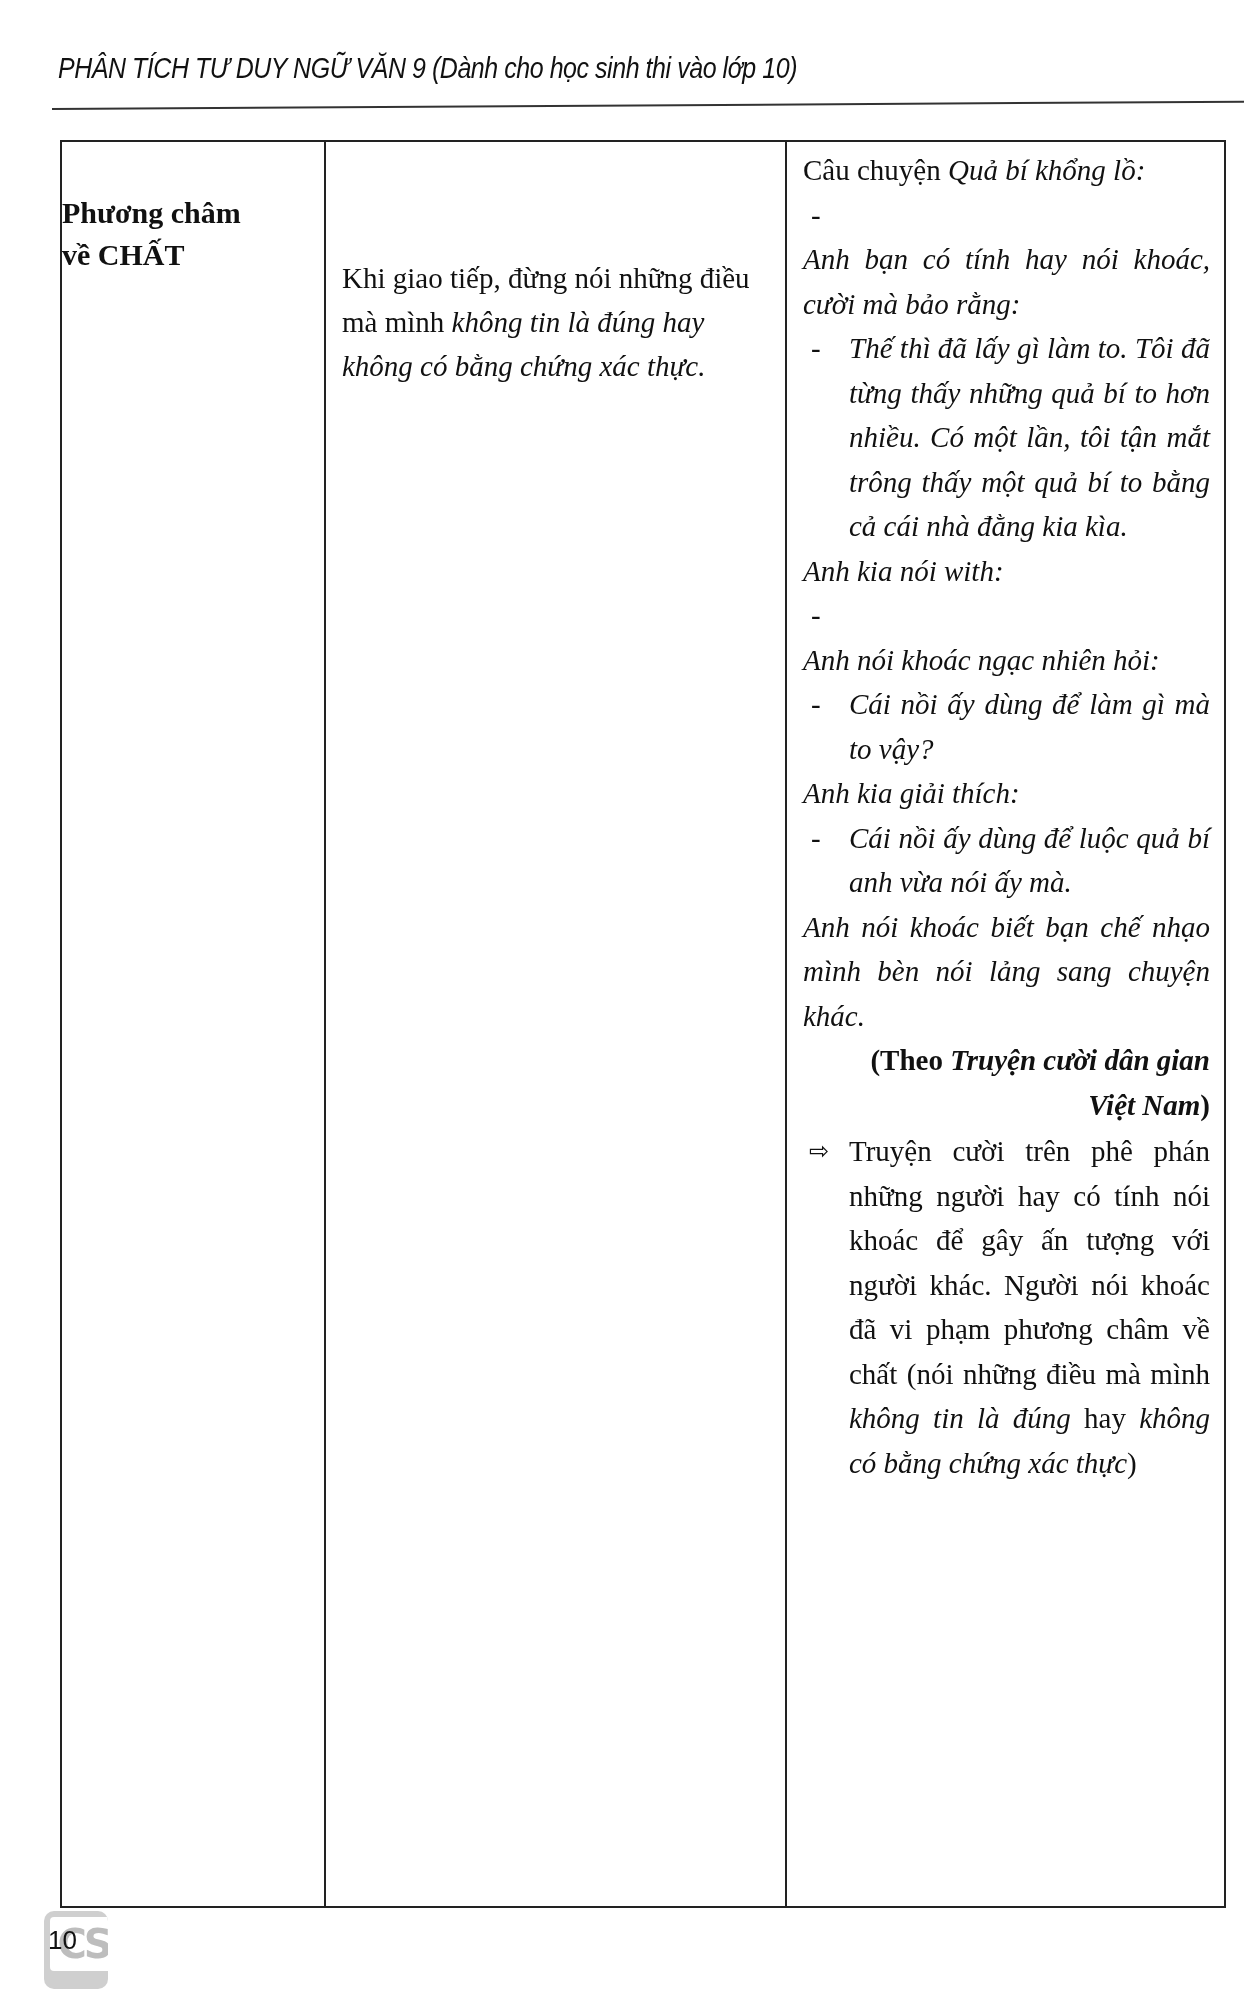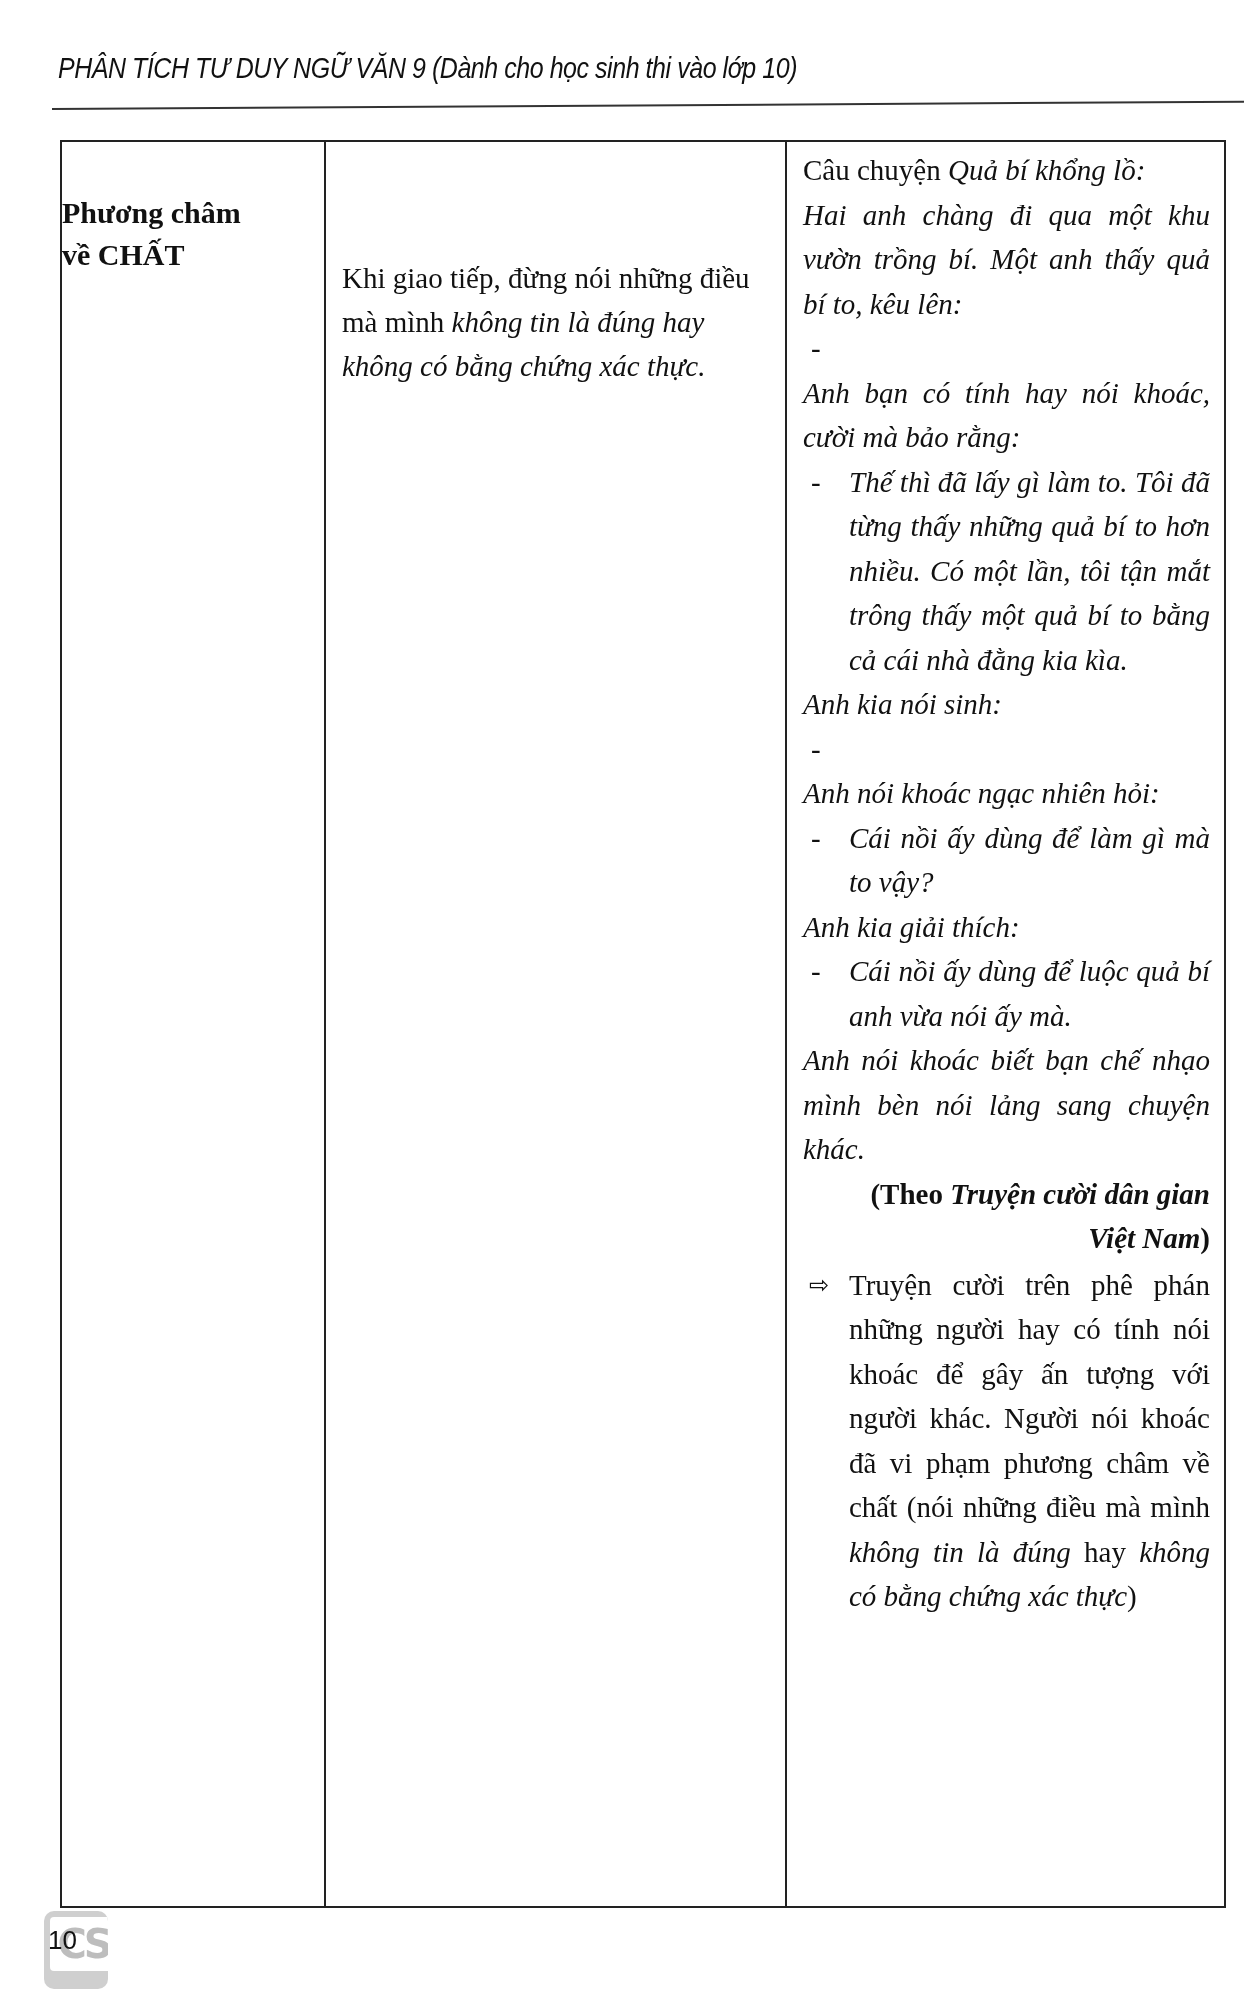--- a/index.html
+++ b/index.html
@@ -82,30 +82,29 @@
     <span class="para">về CHẤT</span>
   </div>
 
   <div class="cell c2">
     <span>Khi giao tiếp, đừng nói những điều mà mình </span><span class="it">không tin là đúng hay không có bằng chứng xác thực.</span>
   </div>
 
   <div class="cell c3">
     <span class="para"><span>Câu chuyện </span><span class="it">Quả bí khổng lồ:</span></span>
 
-    <span class="para it">Hai anh chàng đi qua một khu vườn trồng bí. Một anh thấy quả bí to, kêu lên:</span>
     <div class="dash-item it">
         <span class="dash">-</span>
       </div>
     <span class="para it">Anh bạn có tính hay nói khoác, cười mà bảo rằng:</span>
     <div class="dash-item it">
         <span class="dash">-</span>
         <span class="txt">Thế thì đã lấy gì làm to. Tôi đã từng thấy những quả bí to hơn nhiều. Có một lần, tôi tận mắt trông thấy một quả bí to bằng cả cái nhà đằng kia kìa.</span>
       </div>
-    <span class="para it">Anh kia nói sinh:</span>
+    <span class="para it">Anh kia nói with:</span>
     <div class="dash-item it">
         <span class="dash">-</span>
       </div>
     <span class="para it">Anh nói khoác ngạc nhiên hỏi:</span>
     <div class="dash-item it">
         <span class="dash">-</span>
         <span class="txt">Cái nồi ấy dùng để làm gì mà to vậy?</span>
       </div>
     <span class="para it">Anh kia giải thích:</span>
     <div class="dash-item it">

